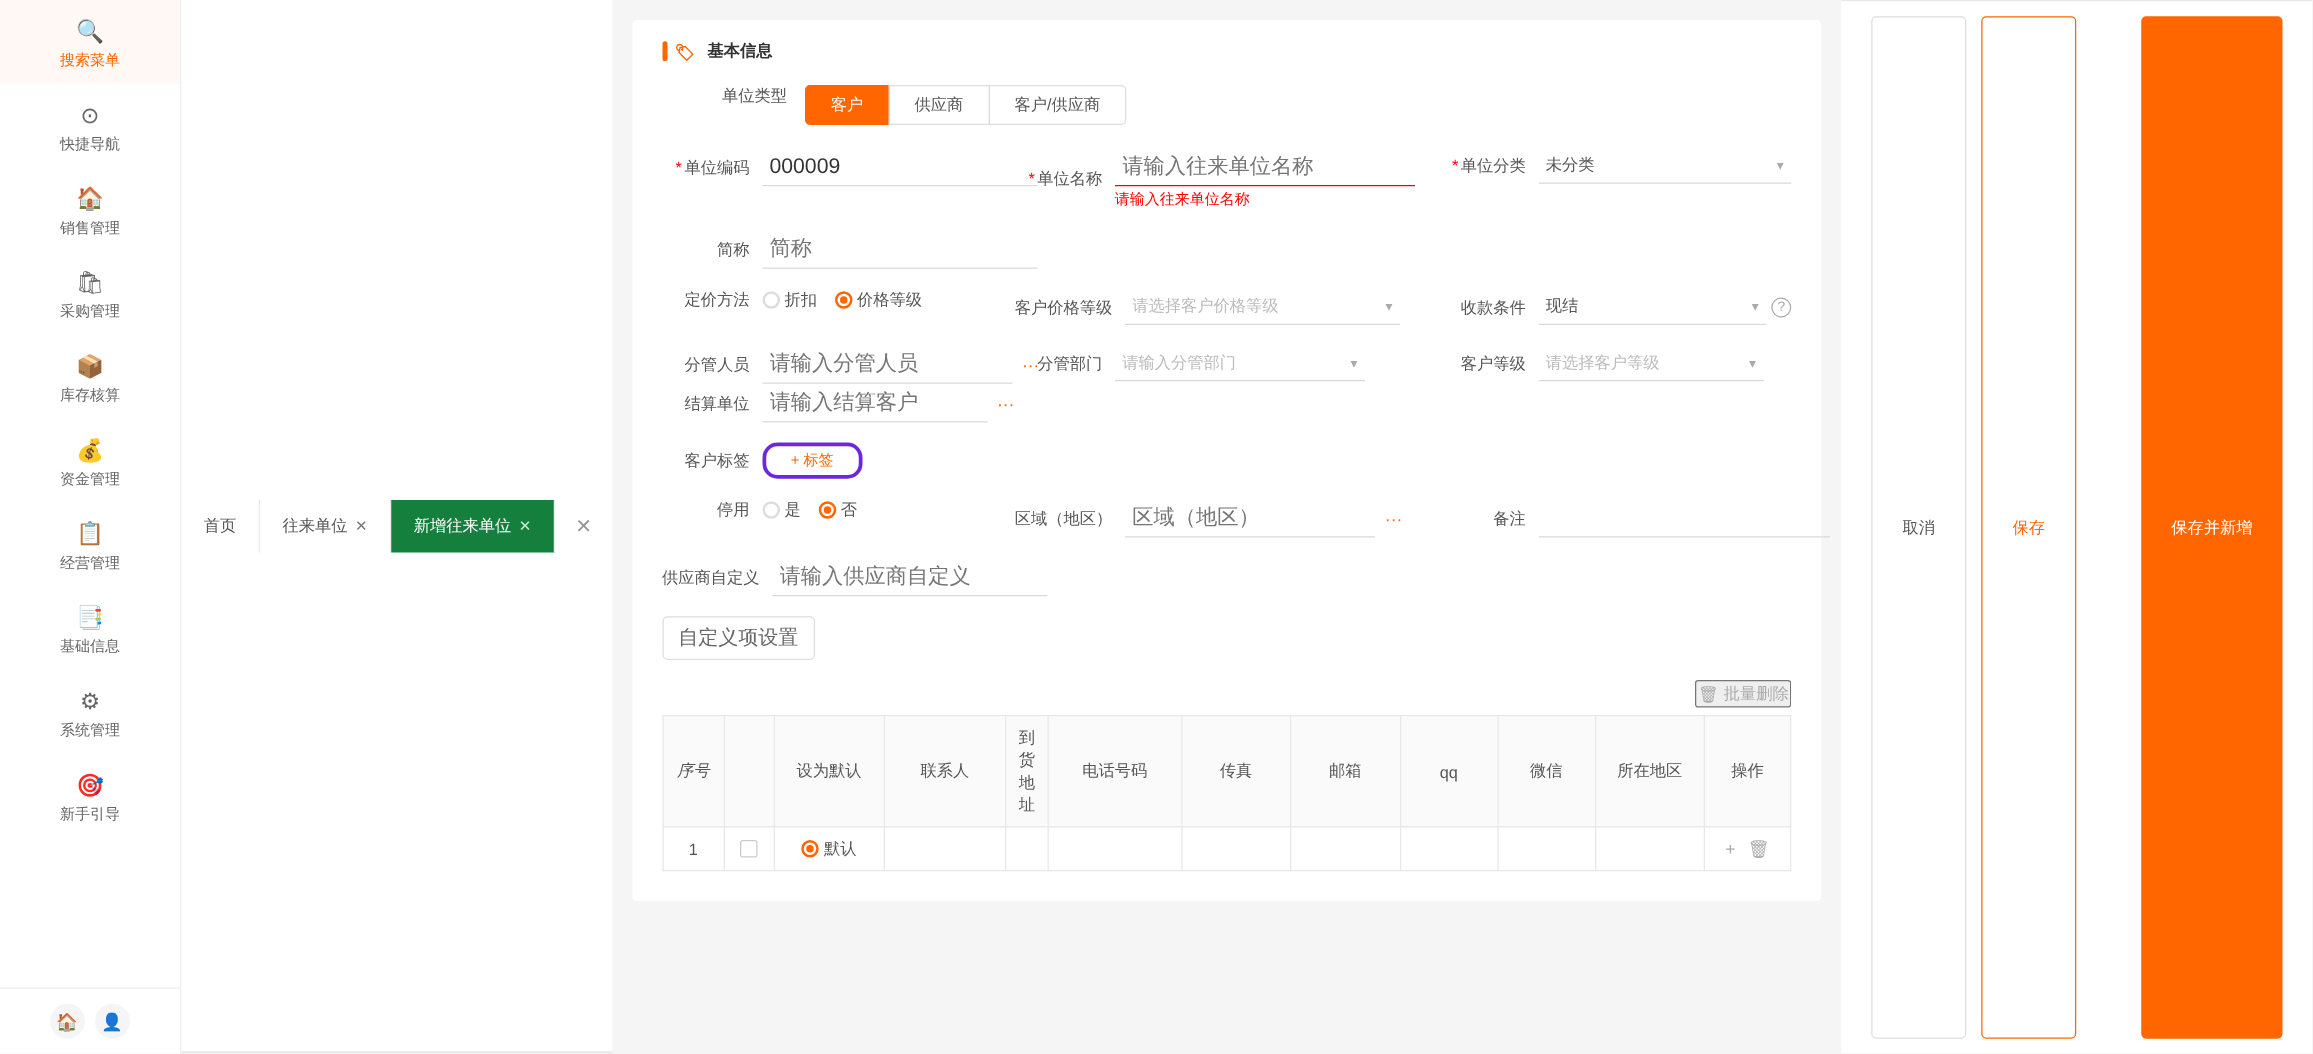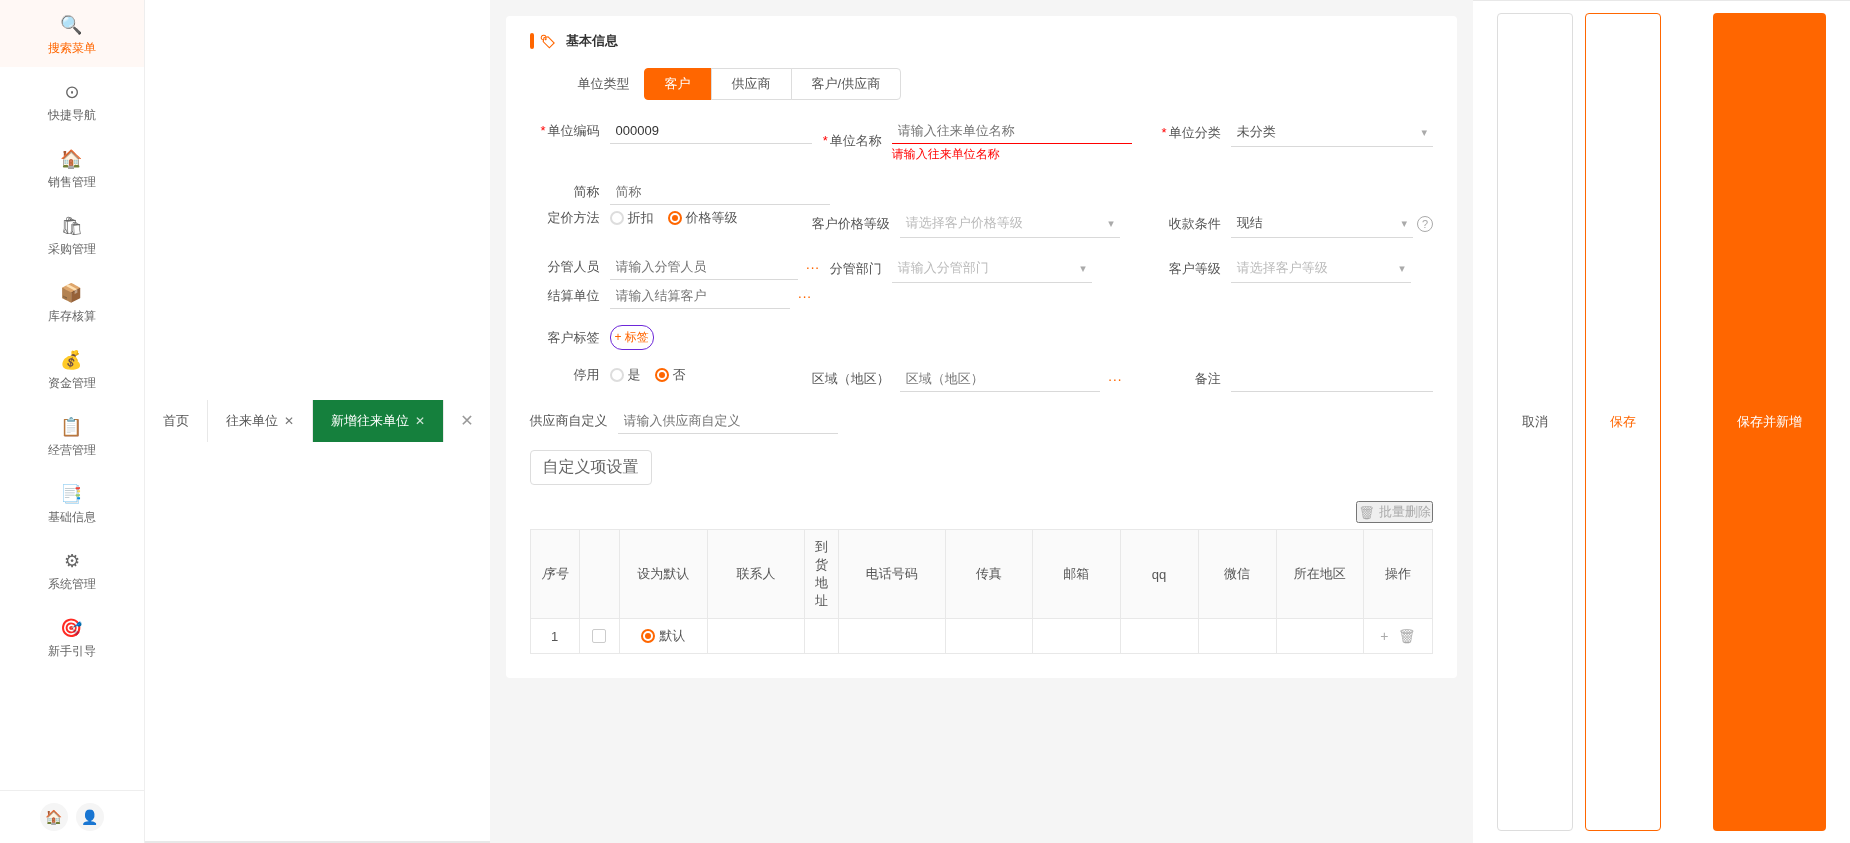--- a/index.html
+++ b/index.html
@@ -28,53 +28,53 @@
 
     
     .content { flex: 1; overflow-y: auto; background: #f5f5f5; padding: 16px; }
 
     
     .form-card { background: #fff; border-radius: 4px; padding: 16px 24px 24px; }
     .section-title { display: flex; align-items: center; gap: 6px; font-size: 14px; font-weight: bold; color: #333; margin-bottom: 18px; }
     .section-title .icon-bar { width: 4px; height: 16px; background: #f60; border-radius: 2px; }
 
     
-    .unit-type-row { display: flex; align-items: center; margin-bottom: 18px; }
+    .unit-type-row { display: flex; margin-bottom: 18px; }
     .unit-type-label { width: 100px; text-align: right; color: #555; margin-right: 14px; font-size: 13px; }
     .type-btn { padding: 6px 20px; border: 1px solid #ddd; background: #fff; cursor: pointer; font-size: 13px; color: #555; border-radius: 0; }
     .type-btn.active { background: #f60; color: #fff; border-color: #f60; border-radius: 4px; }
     .type-btn.mid { border-radius: 0; margin: 0 -1px; }
     .type-btn.first { border-radius: 4px 0 0 4px; }
     .type-btn.last { border-radius: 0 4px 4px 0; }
 
     
     .form-row { display: flex; align-items: flex-start; margin-bottom: 16px; flex-wrap: wrap; gap: 0; }
     .form-field { display: flex; align-items: center; flex: 1; min-width: 260px; }
     .field-label { white-space: nowrap; text-align: right; padding-right: 10px; color: #555; min-width: 80px; }
     .field-label.required::before { content: '*'; color: #f00; margin-right: 2px; }
-    .field-input { flex: 1; border: none; border-bottom: 1px solid #d9d9d9; padding: 5px 6px; font-size: 13px; color: #333; outline: none; background: transparent; }
+    .field-input { flex: 1; border: none; border-bottom: 1px solid #d9d9d9; padding: 5px 6px; font-size: 17px; color: #333; outline: none; background: transparent; }
     .field-input.error { border-bottom-color: #f00; }
     .error-tip { color: #f00; font-size: 12px; margin-left: 80px; margin-top: 2px; display: block; }
 
     .field-select { flex: 1; border: none; border-bottom: 1px solid #d9d9d9; padding: 5px 6px; font-size: 13px; color: #333; background: transparent; display: flex; align-items: center; justify-content: space-between; cursor: pointer; }
     .field-select .select-val { color: #555; }
     .field-select .select-arrow { color: #aaa; font-size: 11px; }
     .field-select.placeholder .select-val { color: #bbb; }
 
     .radio-group { display: flex; align-items: center; gap: 14px; }
     .radio-item { display: flex; align-items: center; gap: 4px; cursor: pointer; color: #555; }
     .radio-circle { width: 14px; height: 14px; border-radius: 50%; border: 2px solid #ddd; display: inline-block; position: relative; flex-shrink: 0; }
     .radio-circle.checked { border-color: #f60; }
     .radio-circle.checked::after { content: ''; width: 6px; height: 6px; background: #f60; border-radius: 50%; position: absolute; top: 2px; left: 2px; }
 
     .help-icon { width: 16px; height: 16px; border-radius: 50%; border: 1px solid #aaa; display: inline-flex; align-items: center; justify-content: center; font-size: 11px; color: #aaa; cursor: pointer; margin-left: 4px; }
 
     .more-btn { color: #f60; cursor: pointer; font-size: 14px; margin-left: 4px; padding: 0 4px; }
 
-    .tag-btn { border: 1px solid #6d28d9; color: #f60; border-radius: 12px; padding: 3px 4px; cursor: pointer; font-size: 12px; background: #fff; }
+    .tag-btn { border: 3px solid #6d28d9; color: #f60; border-radius: 12px; padding: 3px 20px; cursor: pointer; font-size: 12px; background: #fff; }
 
     
     .table-section { margin-top: 16px; }
     .table-toolbar { display: flex; justify-content: flex-end; margin-bottom: 6px; }
     .batch-delete-btn { color: #aaa; font-size: 12px; cursor: pointer; display: flex; align-items: center; gap: 4px; }
 
     table { width: 100%; border-collapse: collapse; }
     th { background: #fafafa; border: 1px solid #e8e8e8; padding: 8px 10px; text-align: center; font-weight: normal; color: #555; font-size: 13px; }
     td { border: 1px solid #e8e8e8; padding: 8px 10px; text-align: center; color: #555; font-size: 13px; }
 
@@ -191,21 +191,21 @@
         </div>
         <div class="form-field">
           <span class="field-label required">单位分类</span>
           <div class="field-select">
             <span class="select-val">未分类</span>
             <span class="select-arrow">▾</span>
           </div>
         </div>
       </div>
 
-      <div class="form-row" style="margin-bottom:4px;">
+      <div class="form-row" style="margin-bottom:16px;">
         <div class="form-field">
           <span class="field-label">简称</span>
           <input class="field-input" style="max-width: 220px;" placeholder="简称">
         </div>
       </div>
 
       <div class="form-row">
         <div class="form-field">
           <span class="field-label">定价方法</span>
           <div class="radio-group">

